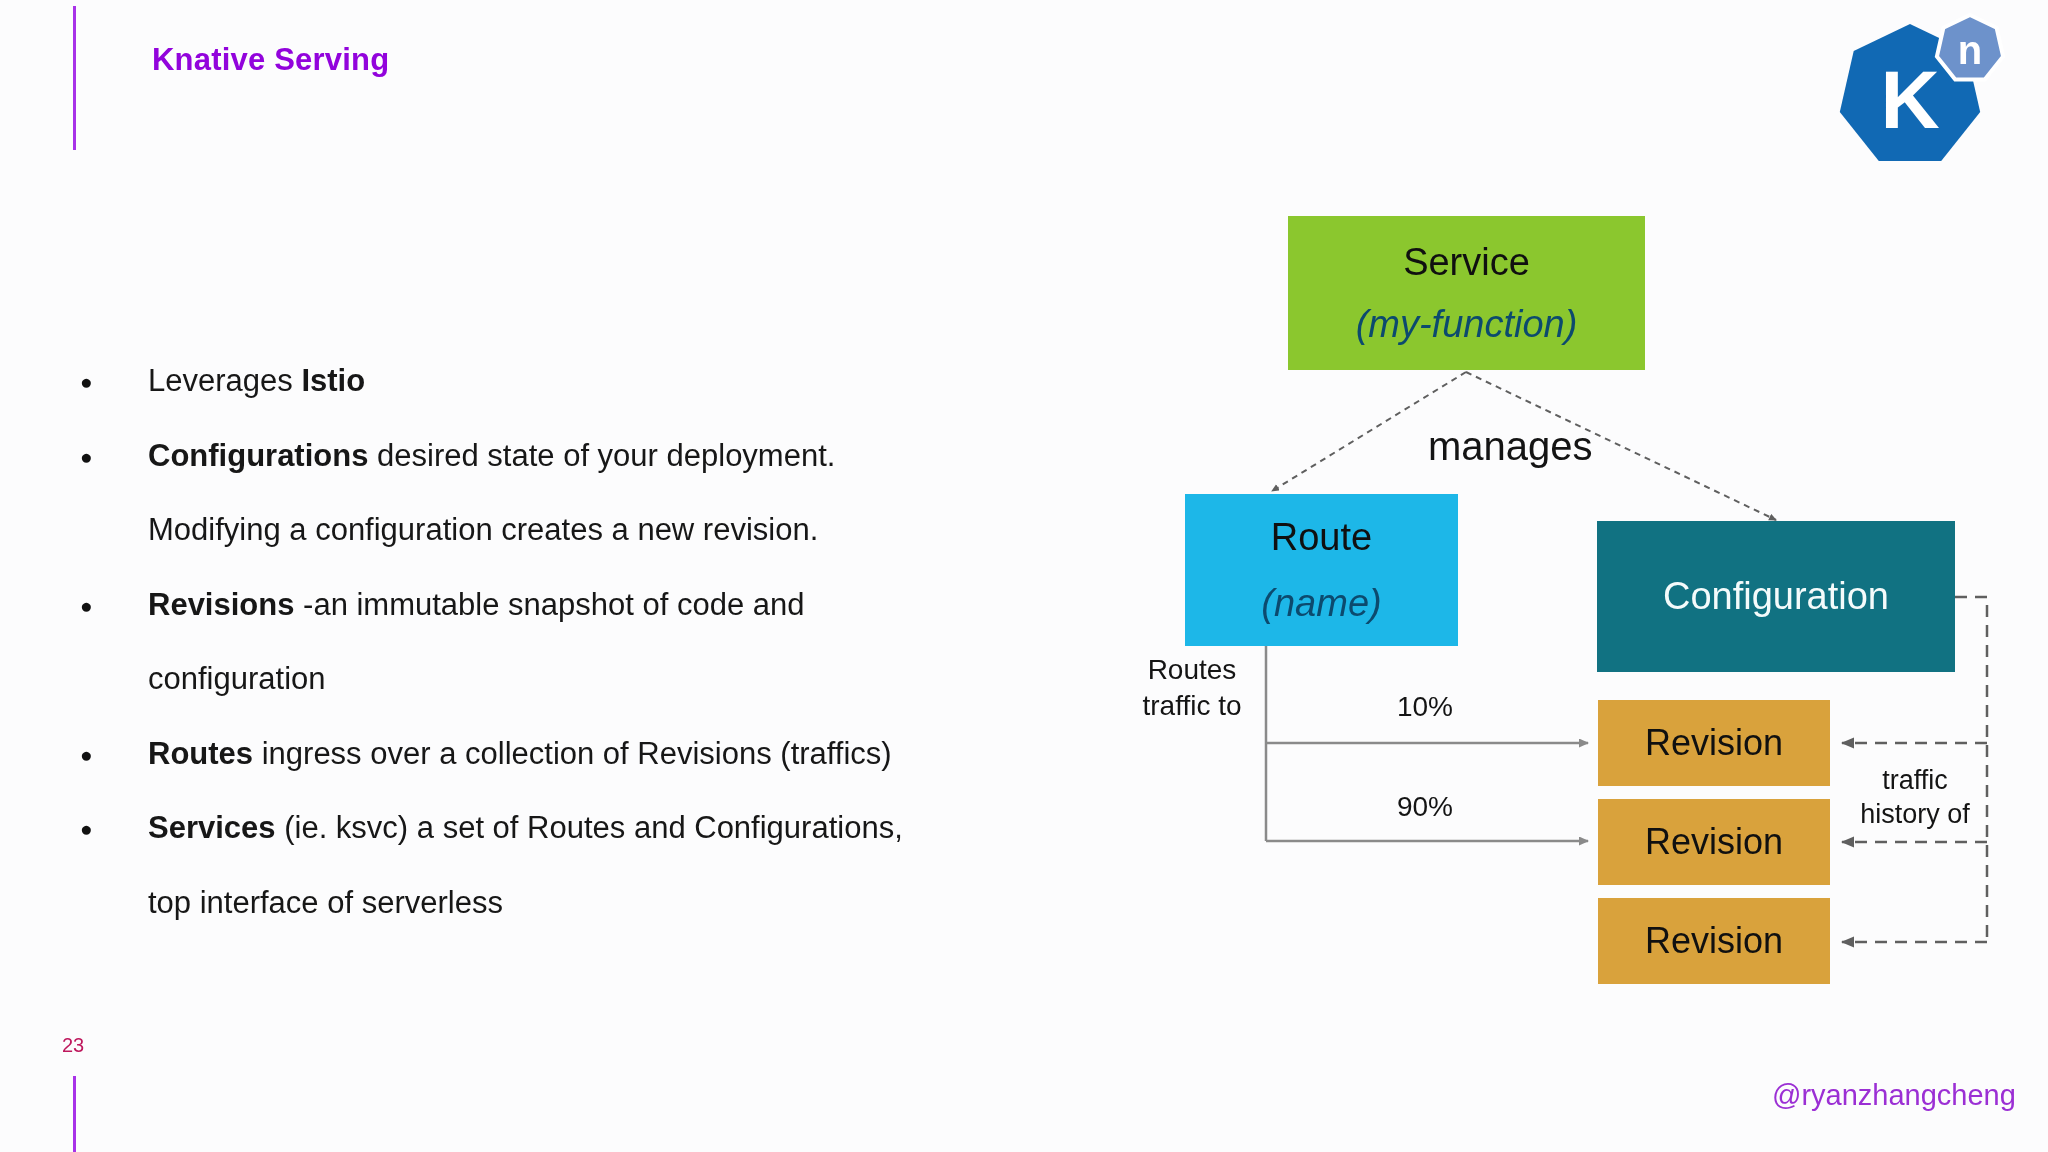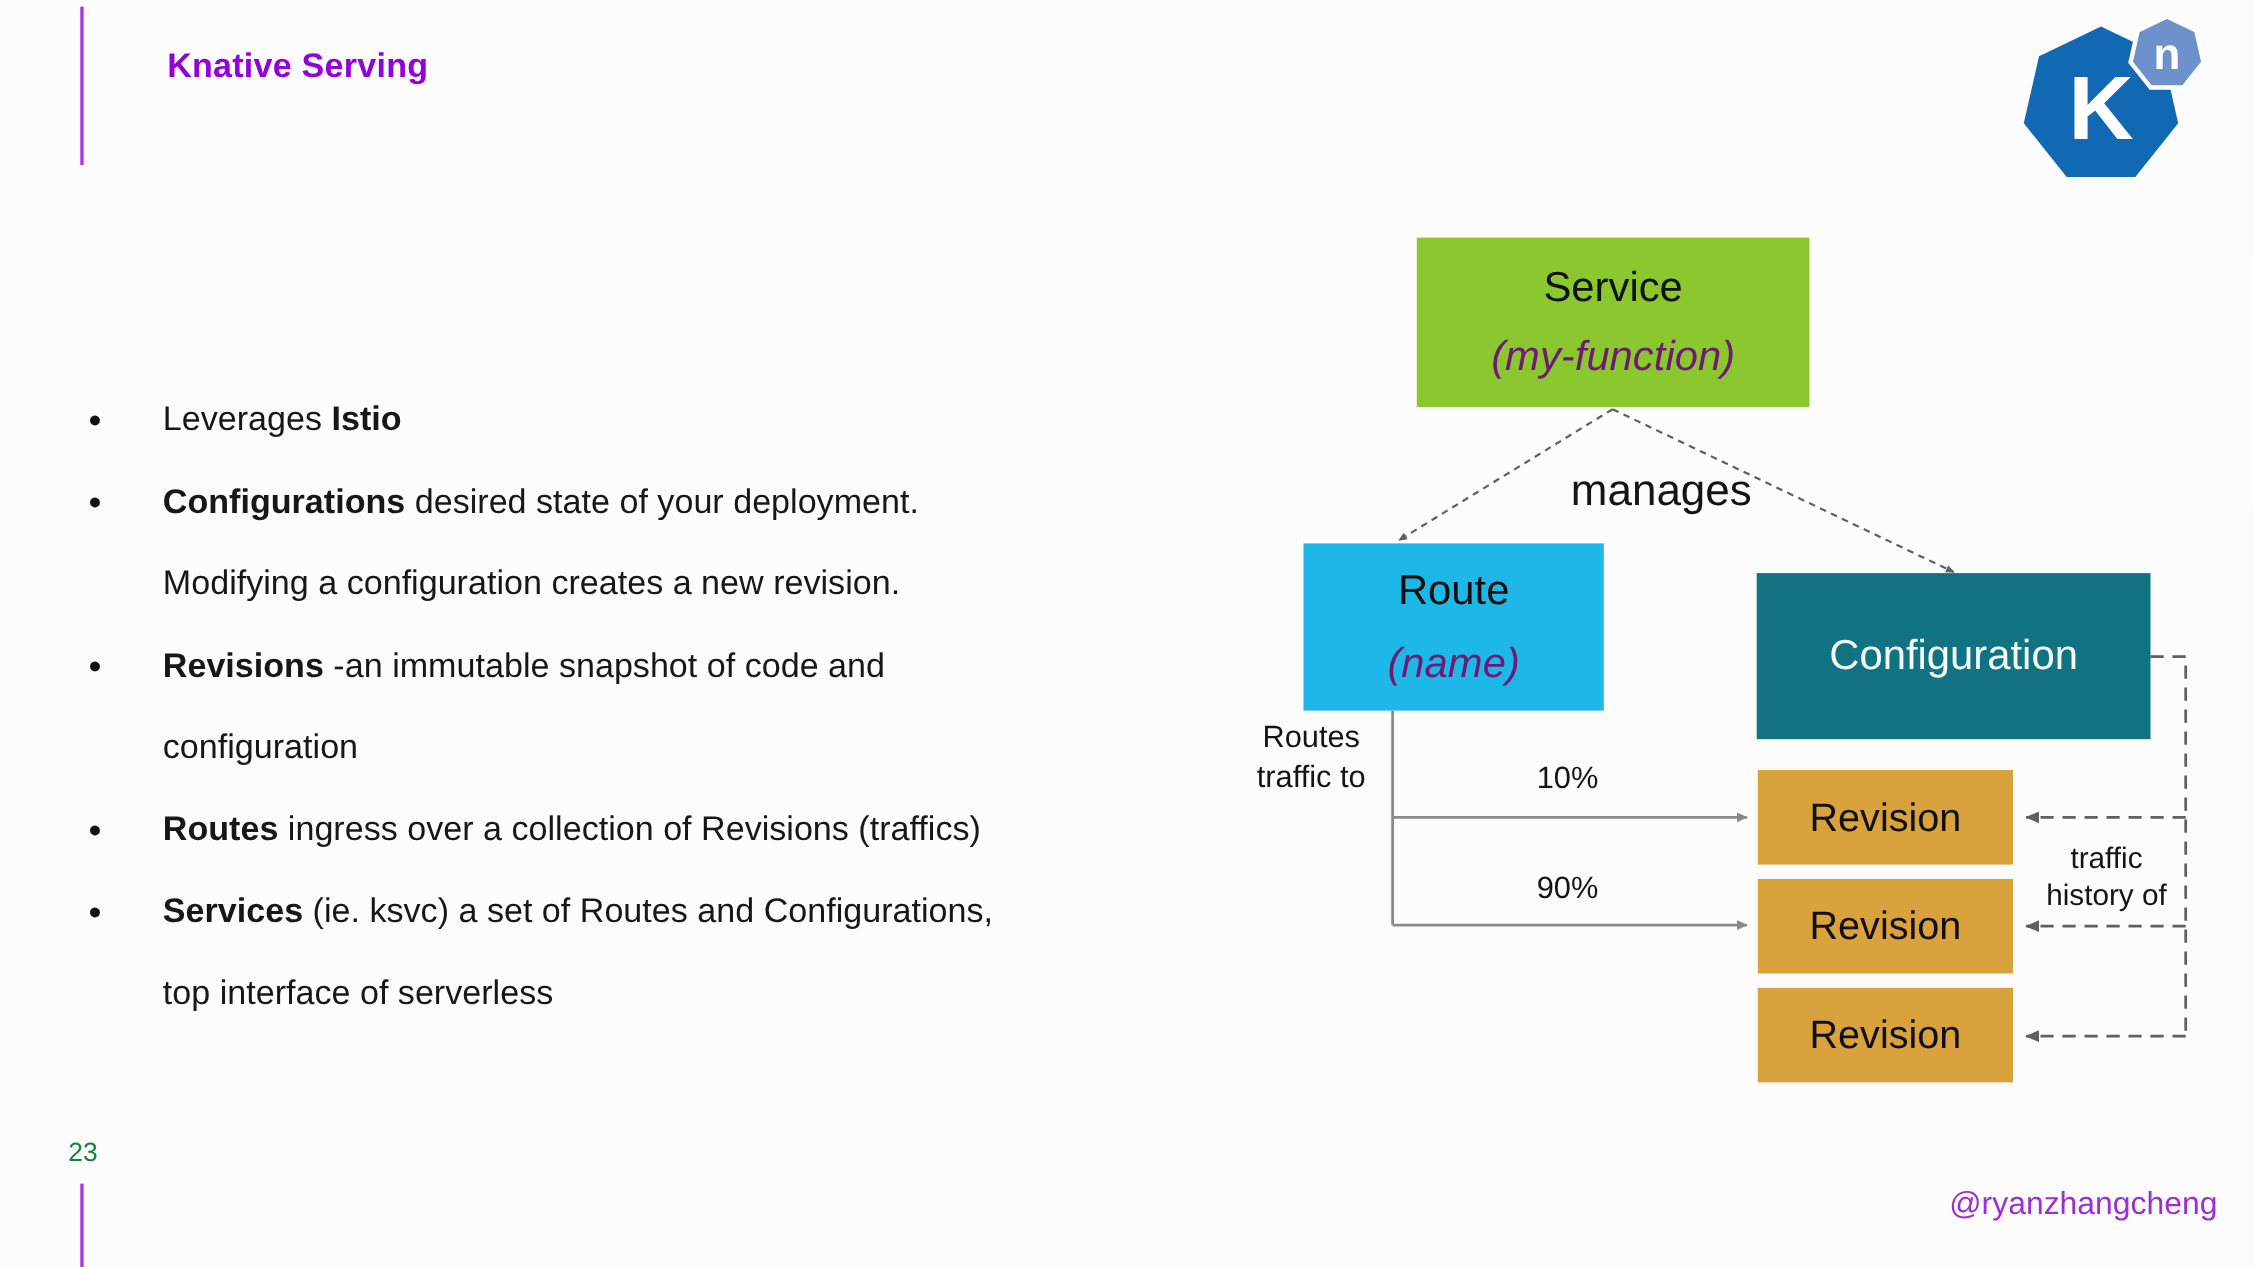--- a/index.html
+++ b/index.html
@@ -33,39 +33,39 @@
     font-size:21px;color:#111;
   }
   .bold{font-weight:bold;}
   
   .dbox{
     position:absolute;display:flex;flex-direction:column;
     align-items:center;justify-content:center;
     text-align:center;z-index:2;
   }
   .dbox .t1{font-size:38px;color:#101010;line-height:1.32;}
-  .dbox .t2{font-size:38px;color:#701a75;font-style:italic;line-height:1.32;}
+  .dbox .t2{font-size:38px;color:#0c4a6e;font-style:italic;line-height:1.32;}
   #service-box{left:1288px;top:216px;width:357px;height:154px;background:#8bc72e;gap:12px;}
   #route-box{left:1185px;top:494px;width:273px;height:152px;background:#1db7e8;gap:16px;}
   #config-box{left:1597px;top:521px;width:358px;height:151px;background:#117282;}
   #config-box .t1{color:#f4fbfb;}
   .revision-box{left:1598px;width:232px;height:86px;background:#d9a23c;}
   .revision-box .t1{font-size:36px;}
   #revision-1{top:700px;}
   #revision-2{top:799px;}
   #revision-3{top:898px;}
   .dlabel{position:absolute;z-index:3;color:#141414;}
   #label-manages{left:1428px;top:424px;font-size:40px;}
   #label-routes-traffic{left:1126px;top:652px;width:132px;text-align:center;font-size:28px;line-height:36px;}
   #label-10{left:1385px;top:691px;width:80px;text-align:center;font-size:28px;}
   #label-90{left:1385px;top:791px;width:80px;text-align:center;font-size:28px;}
   #label-records{left:1845px;top:763px;width:140px;text-align:center;font-size:27px;line-height:34px;}
   #connector-svg{position:absolute;left:0;top:0;z-index:1;pointer-events:none;}
   
-  #page-number{position:absolute;left:62px;top:1034px;font-size:24px;color:#15803d;}
+  #page-number{position:absolute;left:62px;top:1034px;font-size:20px;color:#be185d;}
   #handle{position:absolute;left:1772px;top:1079px;font-size:29px;color:#9b2fd4;}
 </style>
 </head>
 <body>
 
 <div id="slide">
 
   <div id="top-vline" class="accent-vline"></div>
   <div id="slide-title">Knative Serving</div>
 

